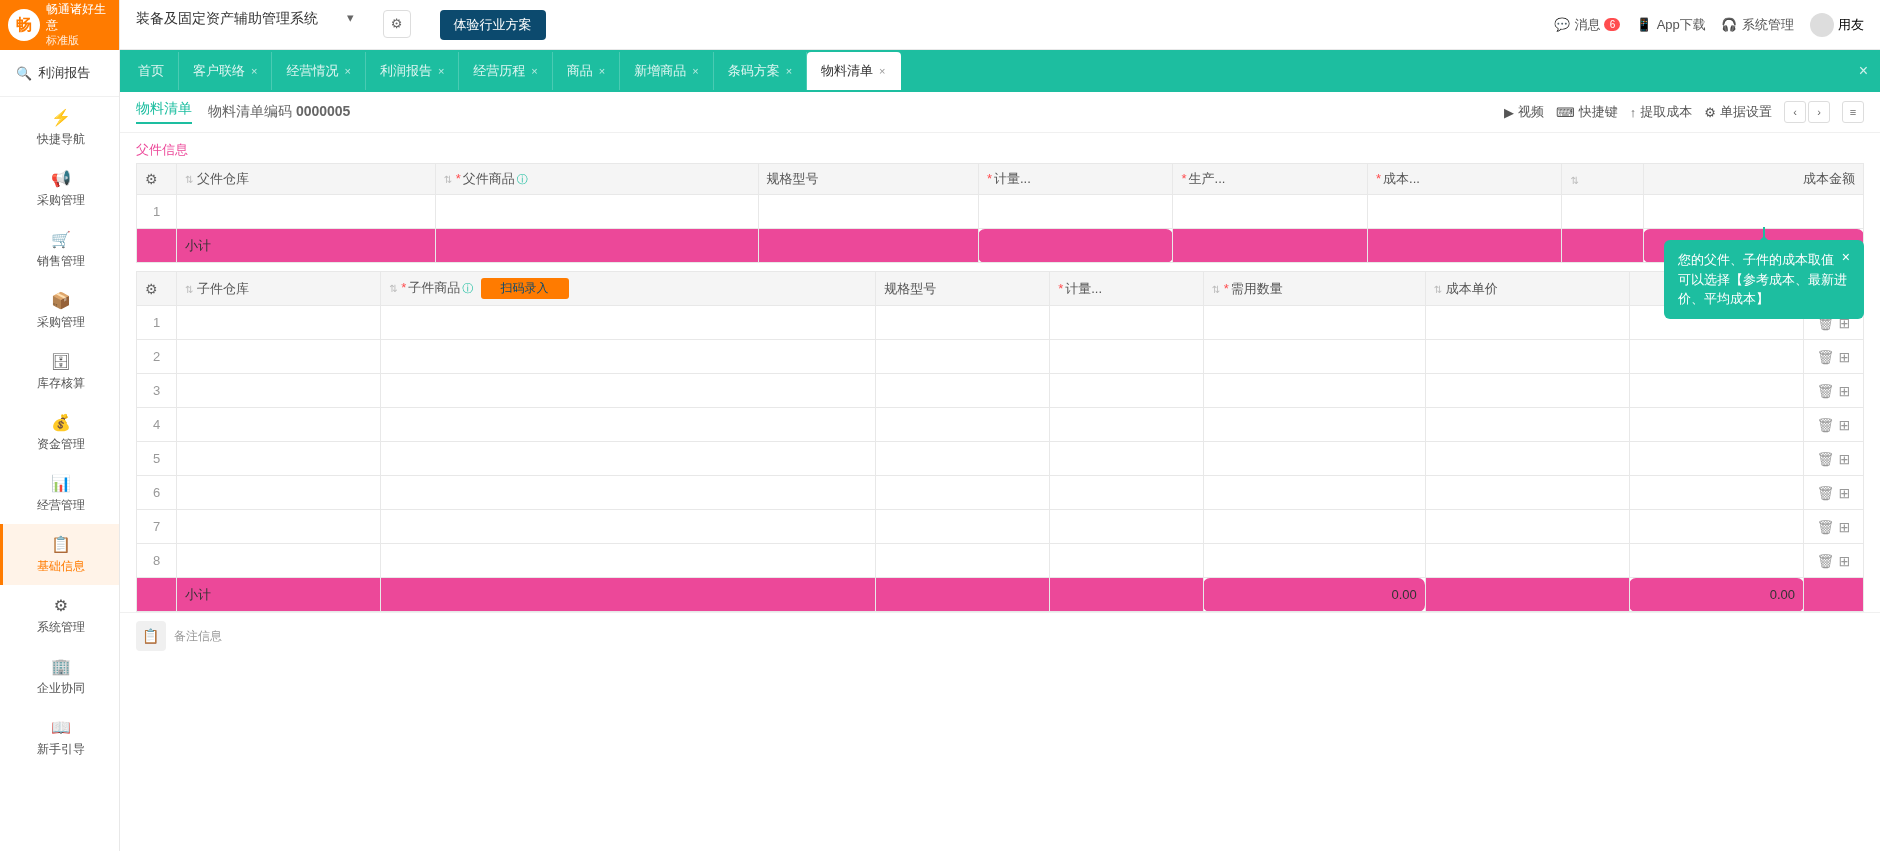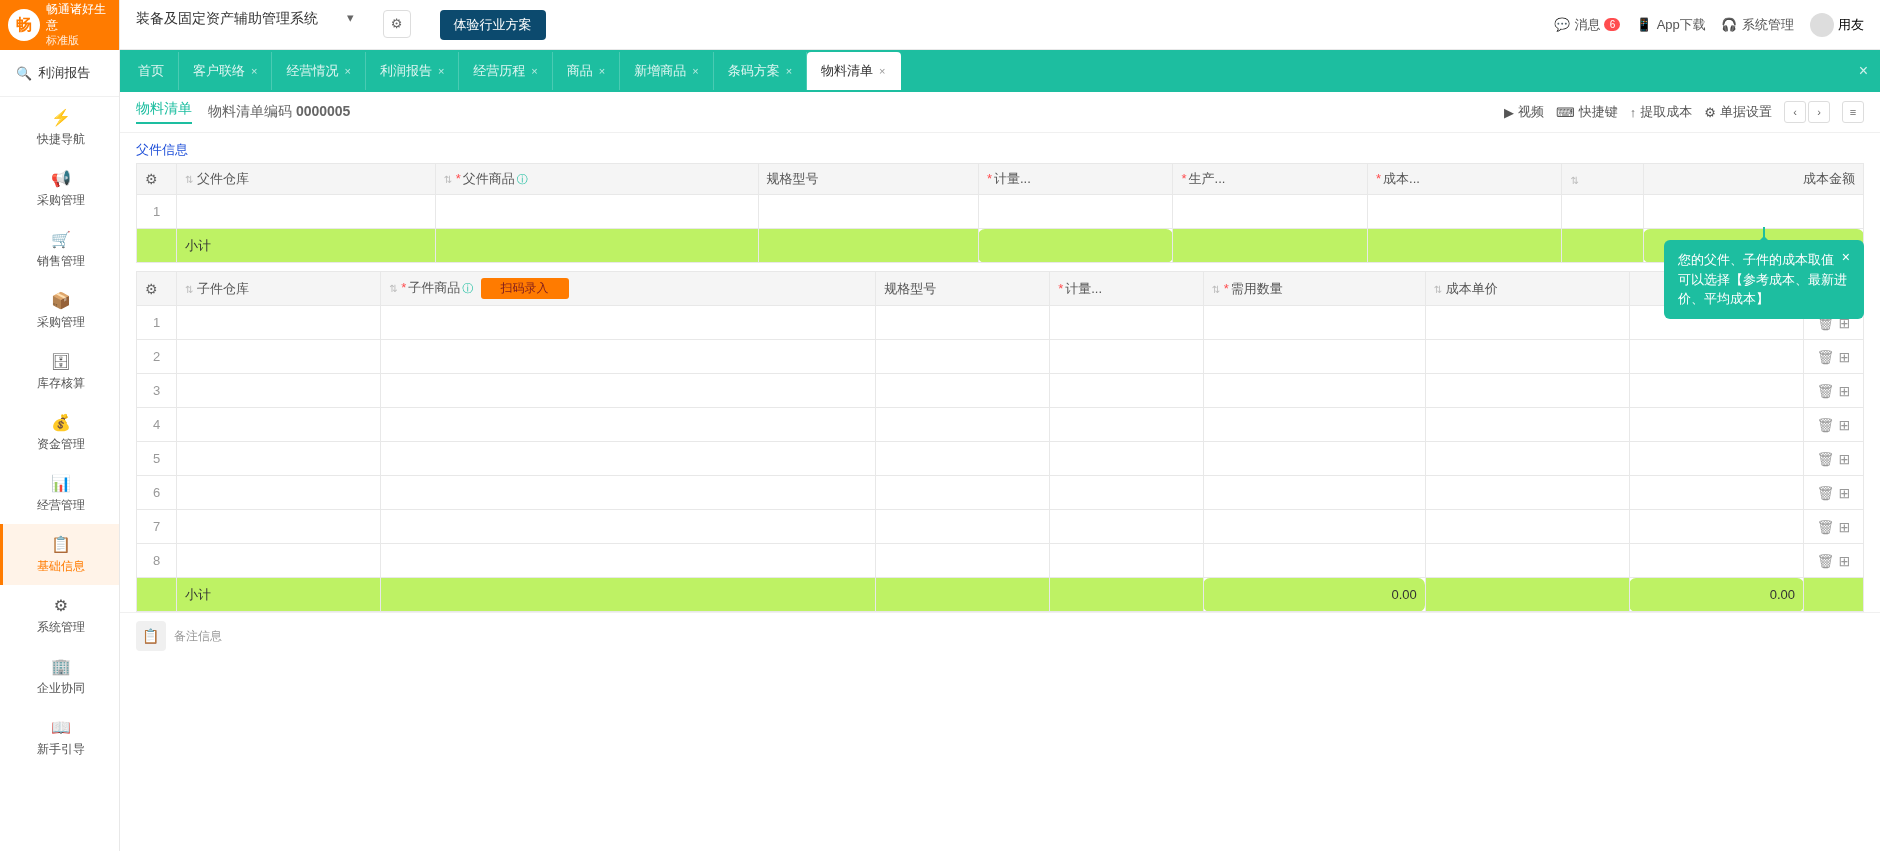--- a/index.html
+++ b/index.html
@@ -282,21 +282,21 @@
       justify-content: center;
       cursor: pointer;
       font-size: 11px;
       color: #666;
     }
 
     
     .section { padding: 0 16px; }
     .section-title {
       font-size: 13px;
-      color: #1d4ed8;
+      color: #ec4899;
       padding: 8px 0 4px 0;
       font-weight: 500;
     }
 
     
     .data-table {
       width: 100%;
       border-collapse: collapse;
       font-size: 13px;
     }
@@ -318,31 +318,31 @@
     .data-table .required {
       color: #ff4d4f;
       margin-right: 2px;
     }
     .data-table .row-num {
       color: #999;
       text-align: center;
       width: 40px;
     }
     .data-table .subtotal-row td {
-      background: #bef264;
+      background: #ec4899;
       font-weight: 500;
       color: #333;
     }
     .data-table .subtotal-label { color: #666; }
     .data-table .number-val { text-align: right; border-radius: 7px; }
     .settings-col { width: 40px; text-align: center; }
     .action-col { width: 60px; text-align: center; }
     .scan-btn {
       background: #ff7b00;
-      color: #7f1d1d;
+      color: #0c4a6e;
       border: none;
       padding: 2px 20px;
       border-radius: 3px;
       font-size: 12px;
       cursor: pointer;
     }
     .th-info { color: #1dbea0; font-size: 11px; margin-left: 2px; }
     .col-settings { color: #666; font-size: 14px; cursor: pointer; }
 
     

